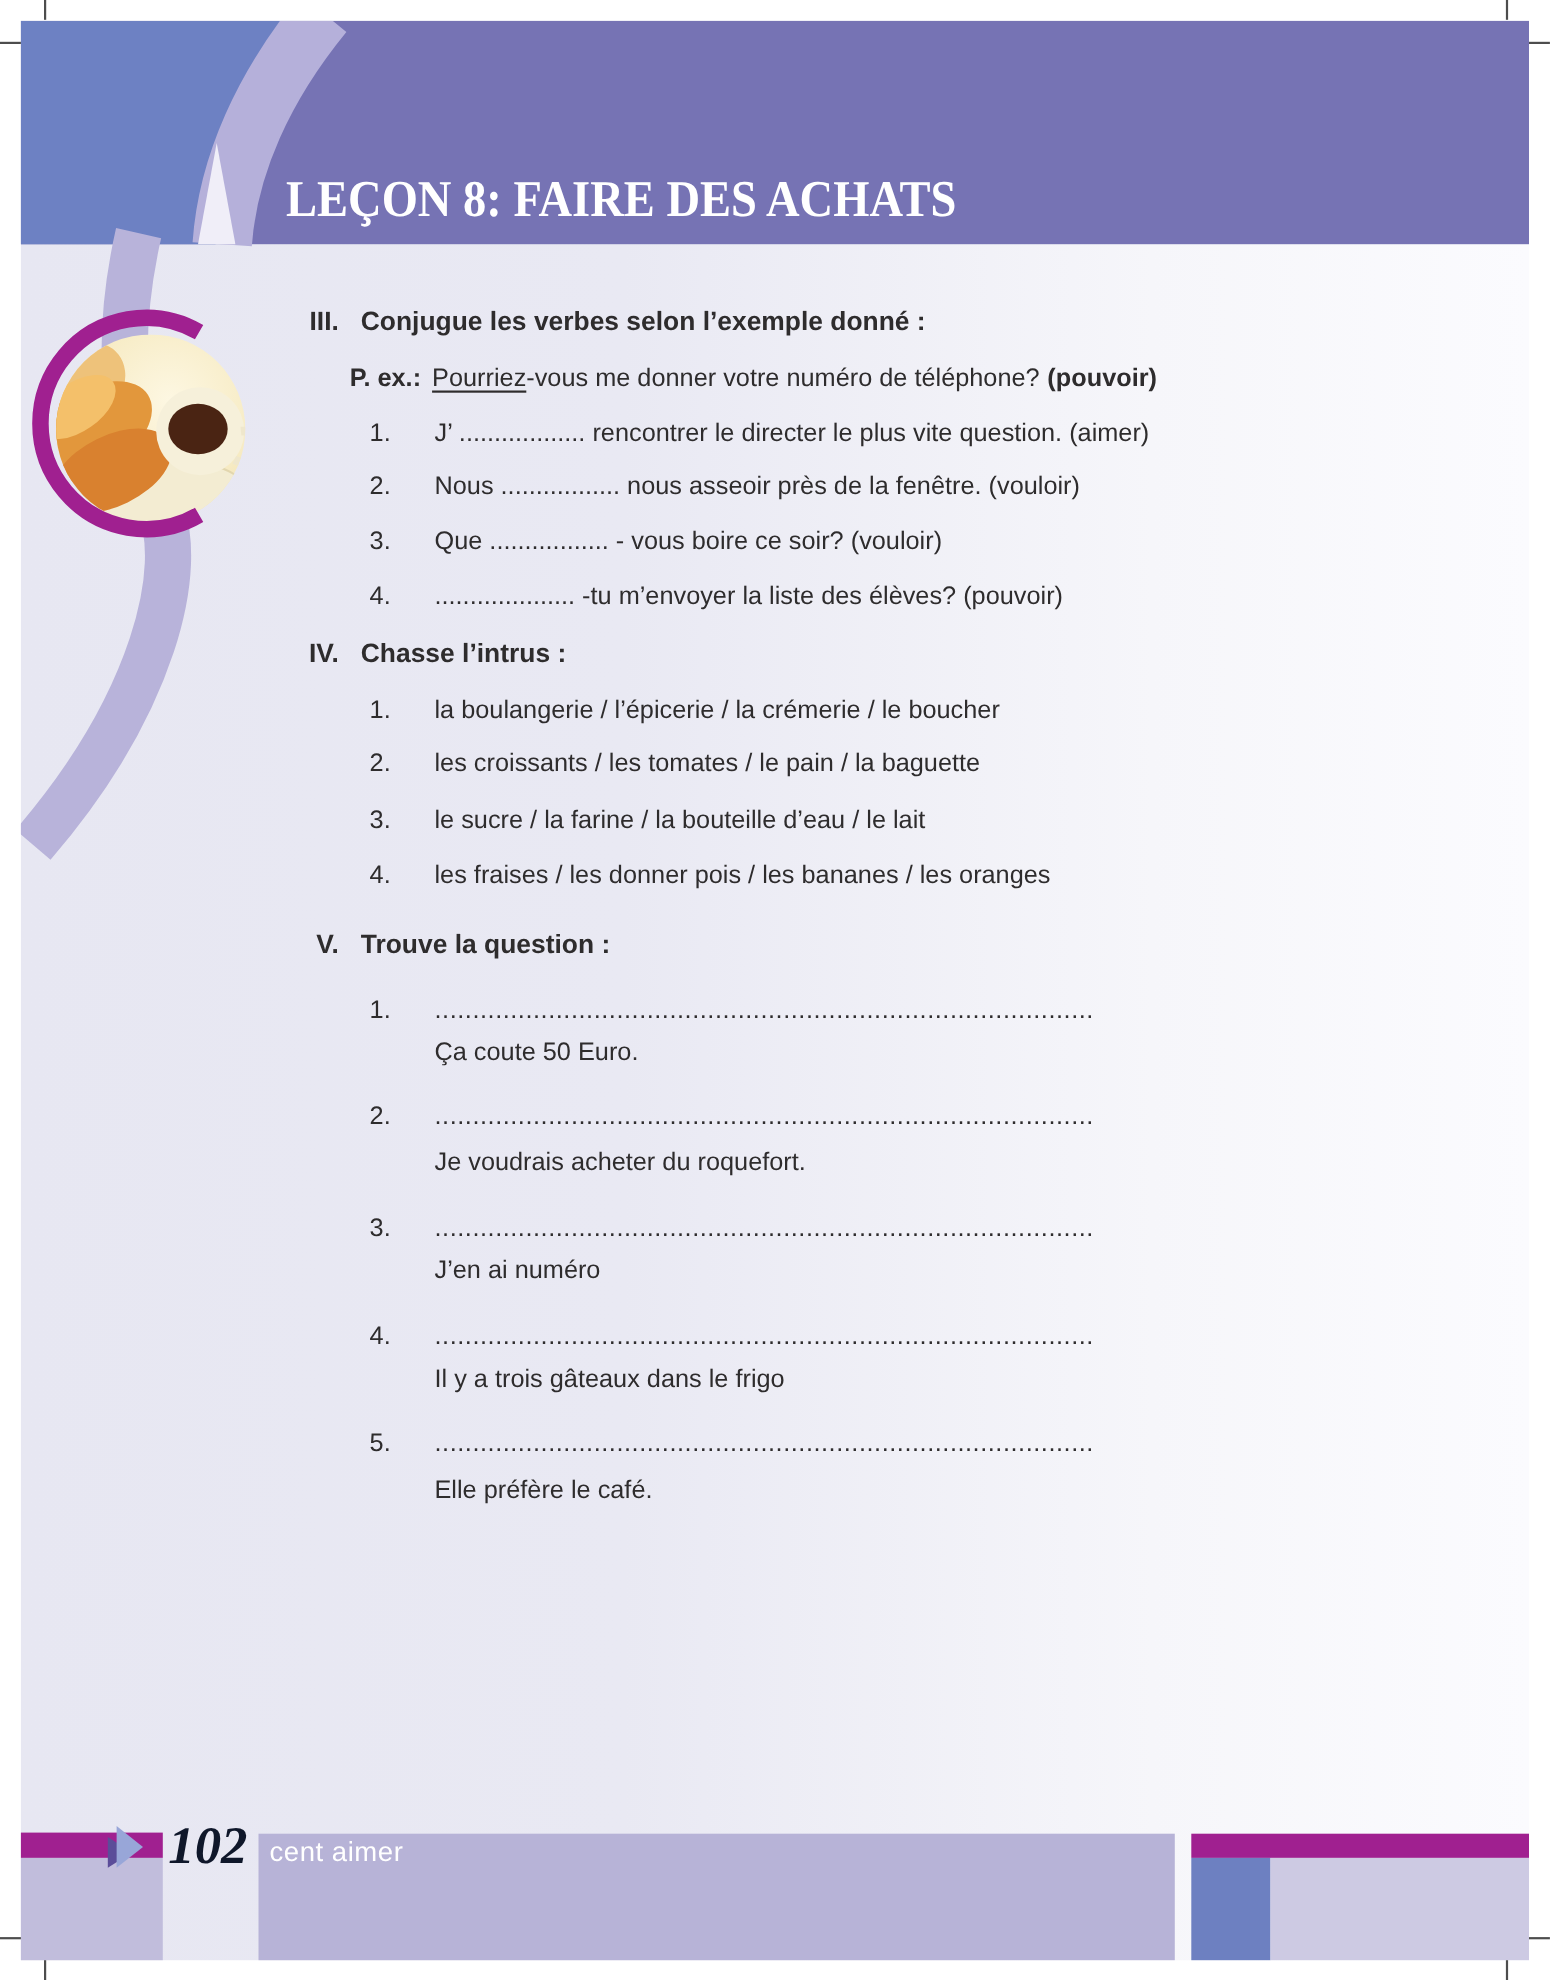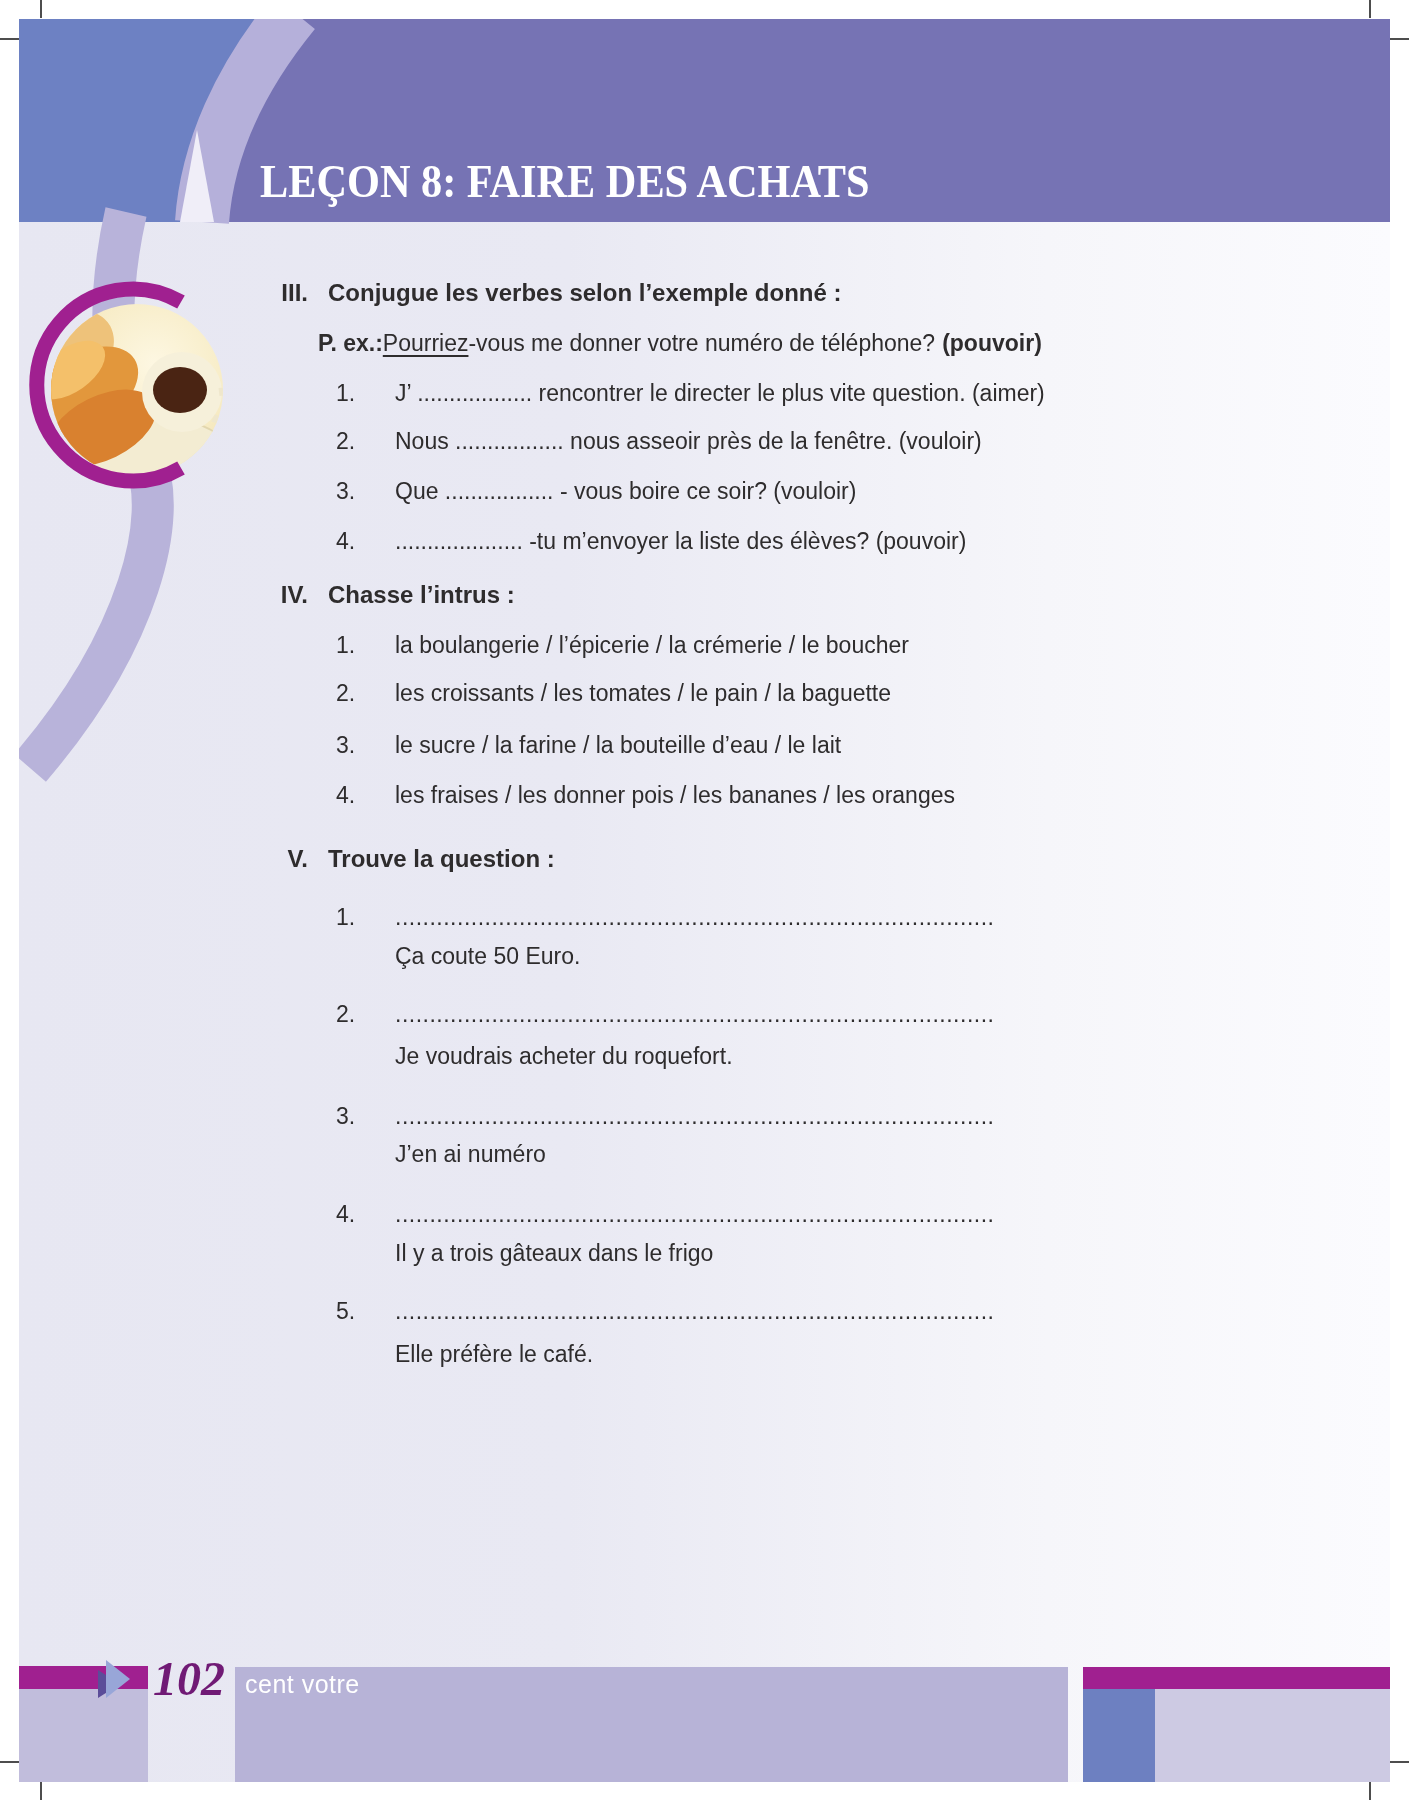--- a/index.html
+++ b/index.html
@@ -11,31 +11,31 @@
   .page-title{position:absolute;left:260px;top:158px;font-family:"Liberation Serif", serif;
               font-weight:700;font-size:47px;line-height:1;color:#ffffff;letter-spacing:0px;
               transform:scaleX(.9);transform-origin:left top;white-space:nowrap;}
   svg.decor{position:absolute;left:19px;top:19px;}
   
   .content{position:absolute;left:0;top:0;width:1409px;height:1800px;font-size:23px;}
   .row{position:absolute;left:0;width:1200px;white-space:nowrap;line-height:30px;}
   .roman{position:absolute;left:250px;width:58px;text-align:right;font-weight:700;font-size:24px;}
   .ex-title{position:absolute;left:328px;font-weight:700;font-size:24px;}
   .example-line{position:absolute;left:318px;}
-  .example-line .lbl{font-weight:700;}
+  .example-line .lbl{font-weight:700;margin-right:10px;}
   .example-line .und{font-weight:400;text-decoration:underline;text-underline-offset:4px;text-decoration-thickness:2px;}
   .example-line .vb{font-weight:700;margin-left:7px;}
   .num{position:absolute;left:336px;}
   .txt{position:absolute;left:395px;}
   .dots{position:absolute;left:395px;width:600px;overflow:hidden;letter-spacing:.5px;}
   
   .f-mag-left{position:absolute;left:19px;top:1666px;width:129px;height:23px;background:#a02090;}
   .f-lav-left{position:absolute;left:19px;top:1689px;width:129px;height:93px;background:#c1bddc;}
   .f-num{position:absolute;left:153px;top:1655px;font-family:"Liberation Serif", serif;
-         font-style:italic;font-weight:700;font-size:48px;line-height:1;color:#701a75;}
+         font-style:italic;font-weight:700;font-size:48px;line-height:1;color:#0f172a;}
   .f-bar{position:absolute;left:235px;top:1667px;width:833px;height:115px;background:#b7b3d7;}
   .f-bar .words{position:absolute;left:10px;top:3px;color:#ffffff;font-size:25px;letter-spacing:.5px;}
   .f-mag-right{position:absolute;left:1083px;top:1667px;width:307px;height:22px;background:#a02090;}
   .f-blue{position:absolute;left:1083px;top:1689px;width:72px;height:93px;background:#6d80c1;}
   .f-lav-right{position:absolute;left:1155px;top:1689px;width:235px;height:93px;background:#cdcae3;}
   .f-arrow{position:absolute;left:96px;top:1660px;}
   
   .crop{position:absolute;background:#4d4d4d;}
 </style>
 </head>
@@ -177,21 +177,21 @@
   </main>
 
   <div class="f-mag-left"></div>
   <div class="f-lav-left"></div>
   <svg class="f-arrow" width="38" height="40" viewBox="0 0 38 40">
     <polygon points="2,10 2,38 24,24" fill="#5b4d99"></polygon>
     <polygon points="10,0 34,19 10,38" fill="#98a6d8"></polygon>
   </svg>
   <div class="f-num">102</div>
   <div class="f-bar">
-    <span class="words">cent votre</span>
+    <span class="words">cent aimer</span>
   </div>
   <div class="f-mag-right"></div>
   <div class="f-blue"></div>
   <div class="f-lav-right"></div>
 
   <div class="crop" style="left:40px;top:0;width:2px;height:18px"></div>
   <div class="crop" style="left:0;top:38px;width:19px;height:2px"></div>
   <div class="crop" style="left:1369px;top:0;width:2px;height:18px"></div>
   <div class="crop" style="left:1390px;top:38px;width:19px;height:2px"></div>
   <div class="crop" style="left:1390px;top:1761px;width:19px;height:2px"></div>

